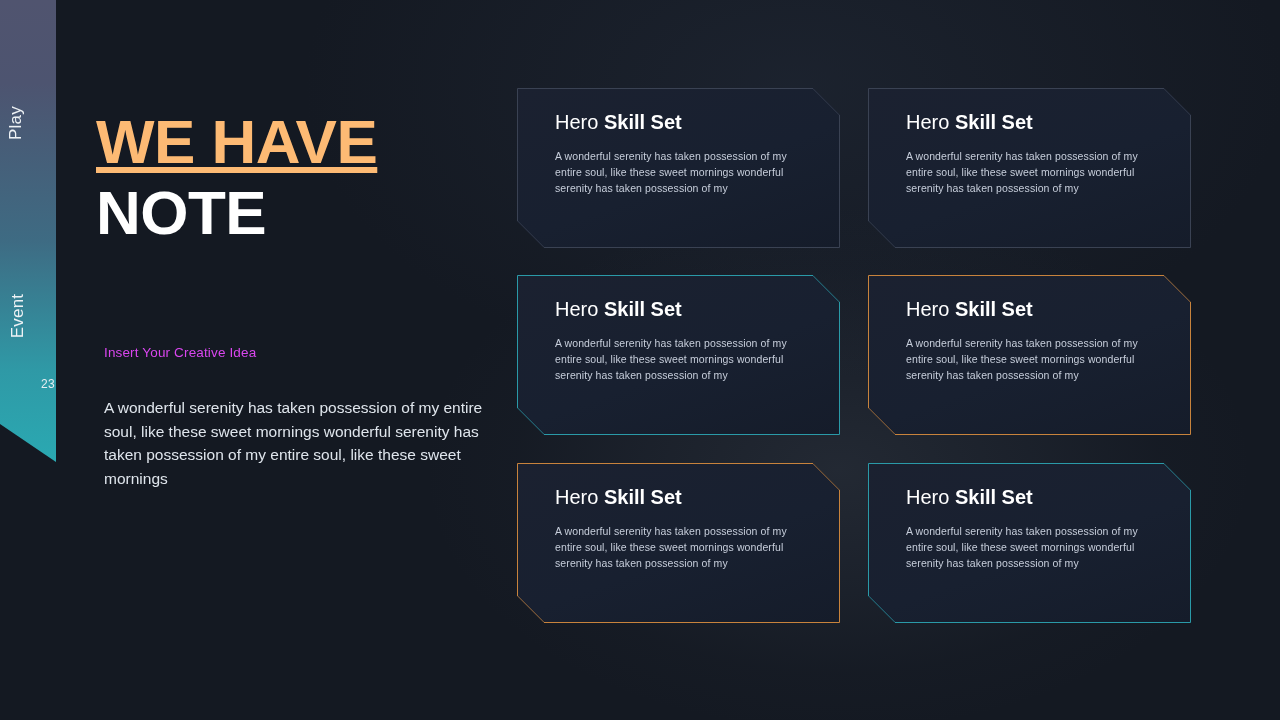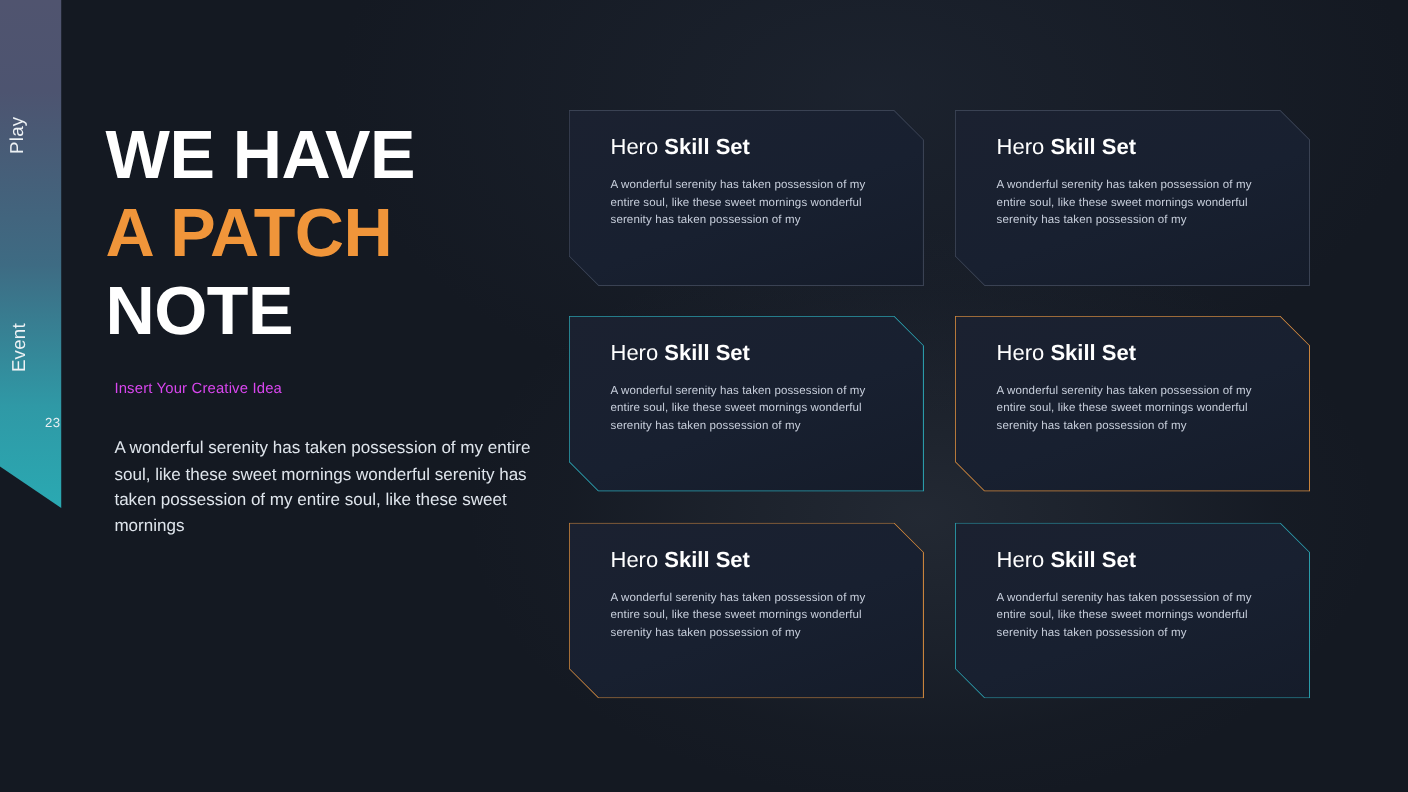--- a/index.html
+++ b/index.html
@@ -78,21 +78,21 @@
   .headline {
     position: absolute;
     left: 96px;
     top: 106px;
     width: 420px;
     font-size: 62px;
     line-height: 71px;
     font-weight: 700;
     letter-spacing: -0.5px;
   }
-  .headline .l1 { color: #ffffff; display: block; }
+  .headline .l1 { color: #fdba74; display: block; text-decoration: underline; }
   .headline .l2 { color: #f0953a; display: block; }
   .headline .l3 { color: #ffffff; display: block; }
 
   .subtitle {
     position: absolute;
     left: 104px;
     top: 345px;
     color: #d946ef;
     font-size: 13.5px;
     font-weight: 400;
@@ -118,21 +118,20 @@
     width: 674px;
     height: 535px;
   }
 
   .card {
     position: absolute;
     width: 323px;
     height: 160px;
     background: linear-gradient(160deg, #1b2130 0%, #182030 55%, #151c2a 100%);
     clip-path: polygon(0 0, calc(100% - 27px) 0, 100% 27px, 100% 100%, 27px 100%, 0 calc(100% - 27px));
-    margin-top: 12px;
   }
   .card .frame {
     position: absolute;
     left: 0; top: 0; right: 0; bottom: 0;
     pointer-events: none;
   }
   .card .frame svg { display: block; width: 100%; height: 100%; }
 
   .card.c0 { left: 0;   top: 0; }
   .card.c1 { left: 351px; top: 0; }
@@ -174,21 +173,20 @@
   <div class="bg-glow"></div>
 
   <div class="ribbon">
     <div class="ribbon-label play">Play</div>
     <div class="ribbon-label event">Event</div>
     <div class="ribbon-page">23</div>
   </div>
 
   <div class="headline">
     <span class="l1">WE HAVE</span>
-    <span class="l2">A PATCH</span>
     <span class="l3">NOTE</span>
   </div>
 
   <div class="subtitle">Insert Your Creative Idea</div>
 
   <div class="lead">A wonderful serenity has taken possession of my entire soul, like these sweet mornings  wonderful serenity has taken possession of my entire soul, like these sweet mornings</div>
 
   <div class="grid">
 
     <div class="card c0">

